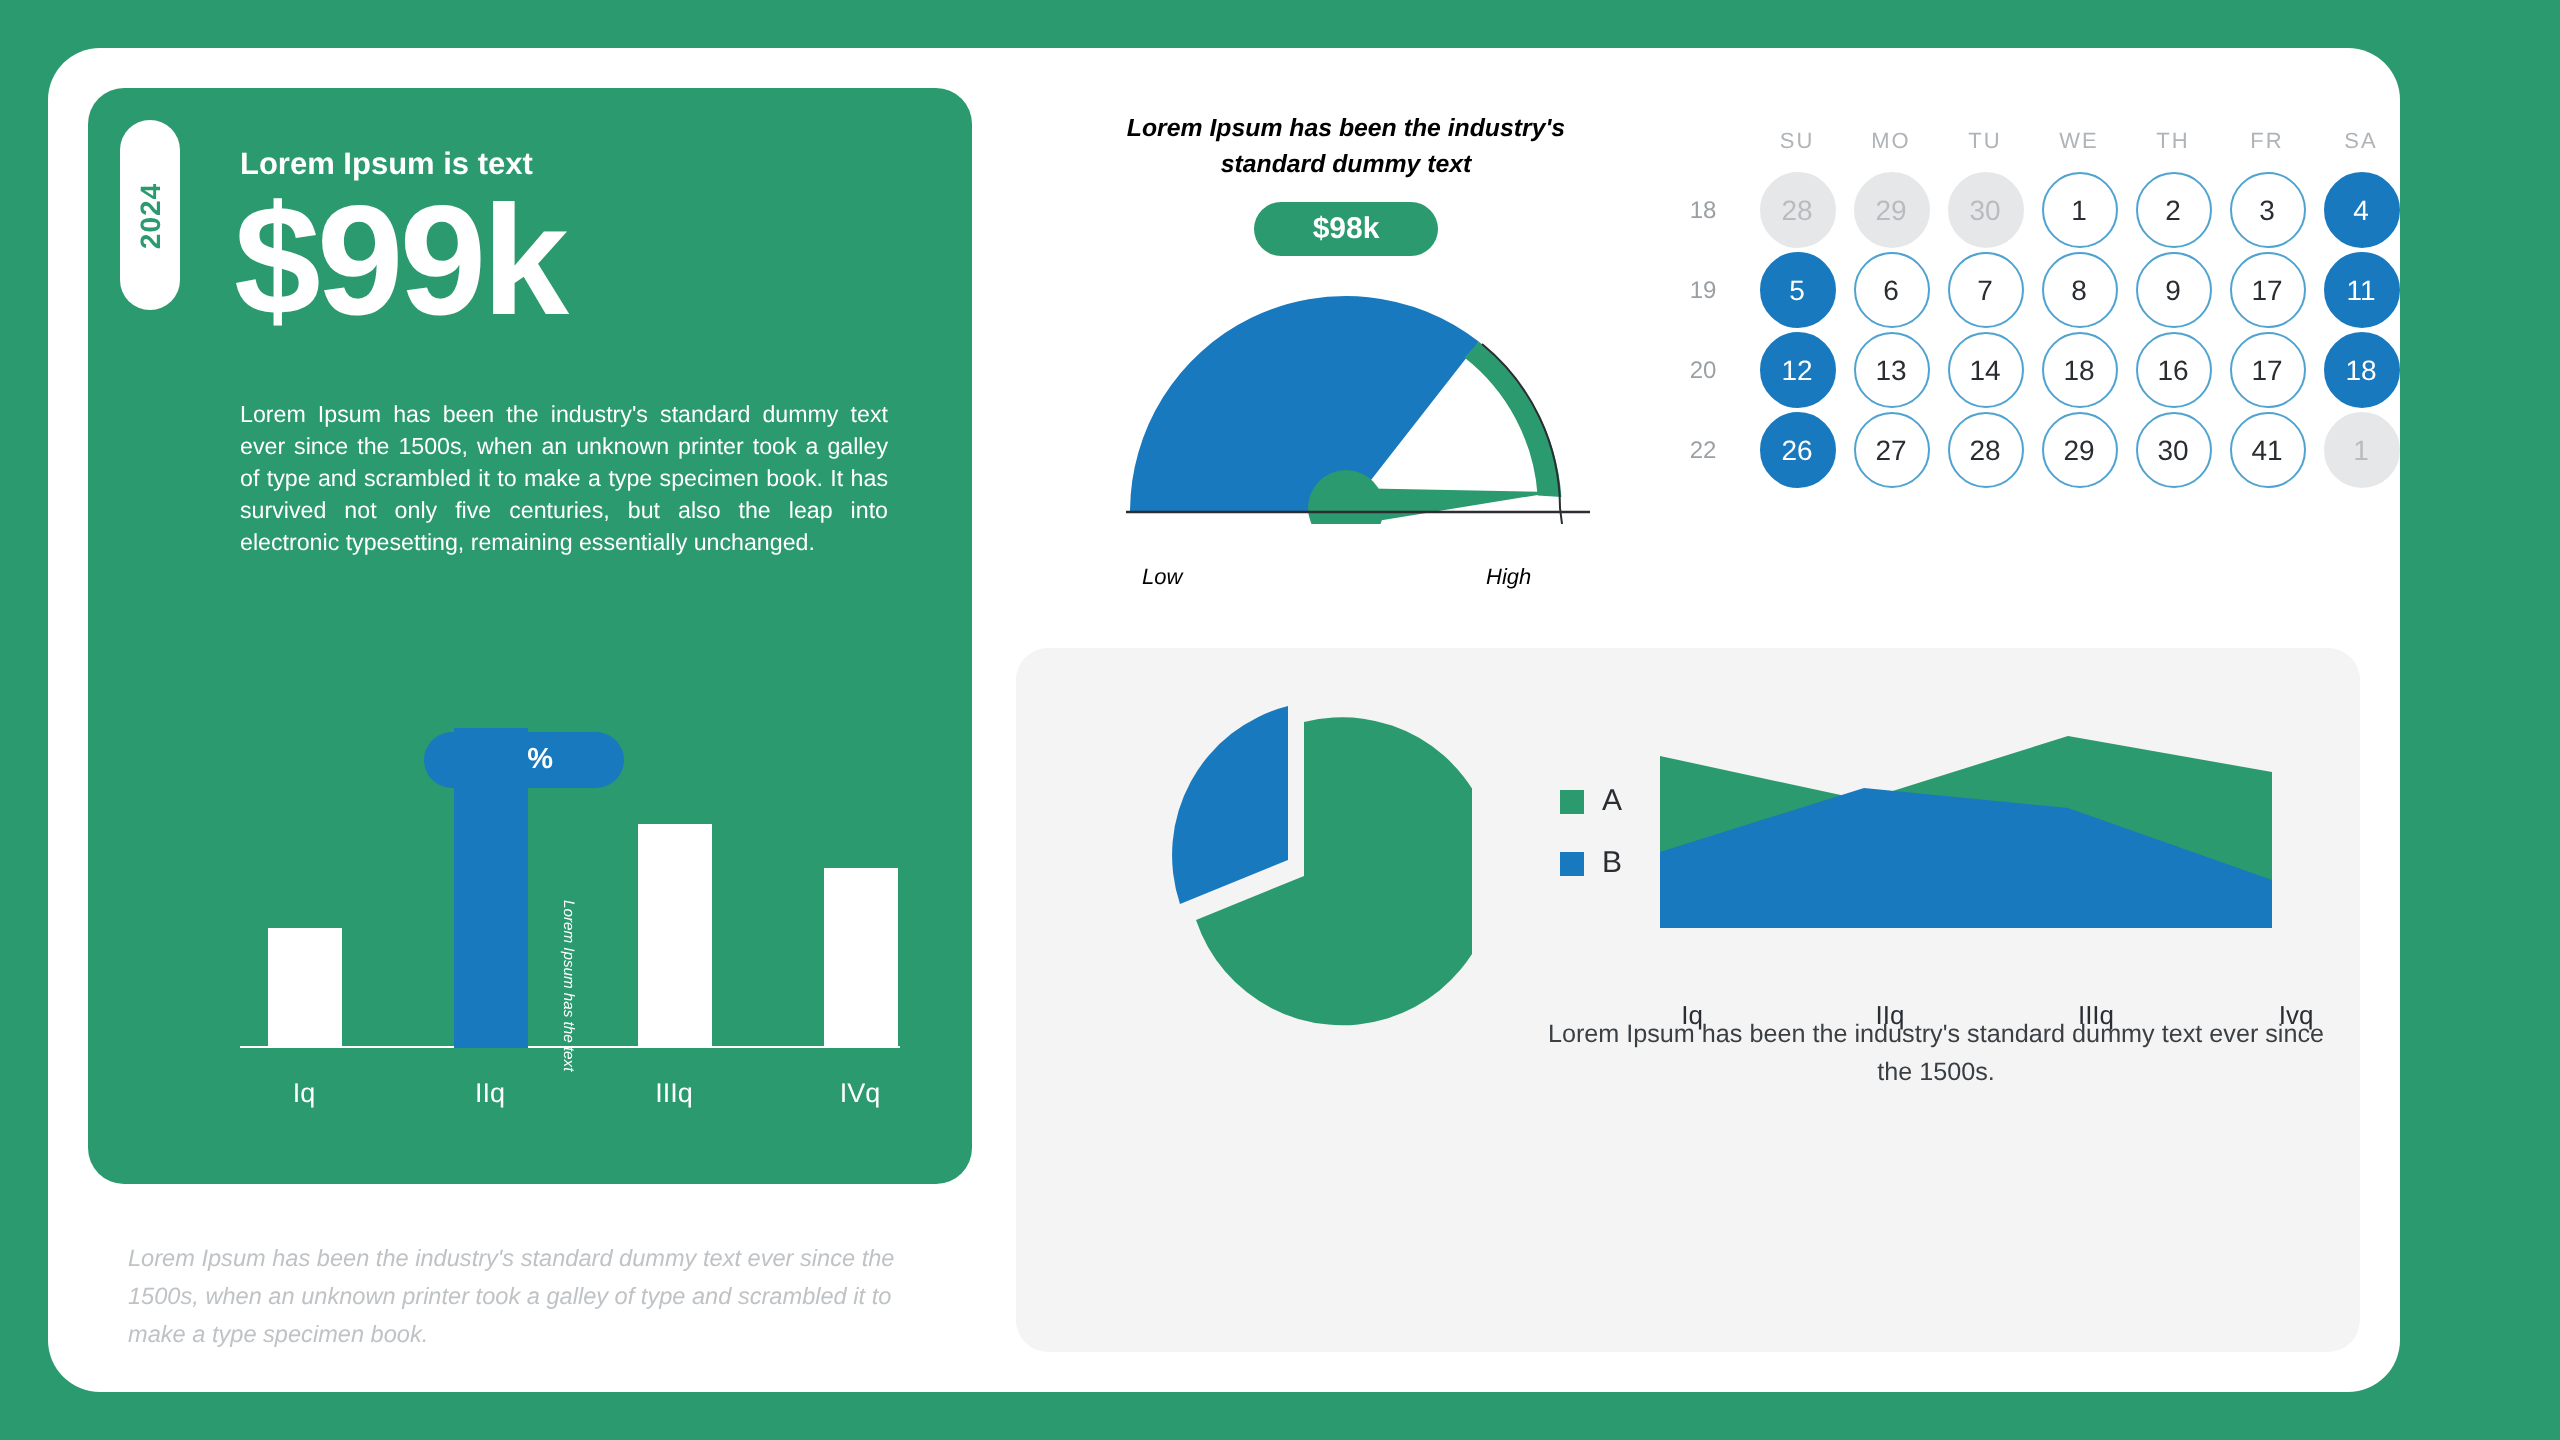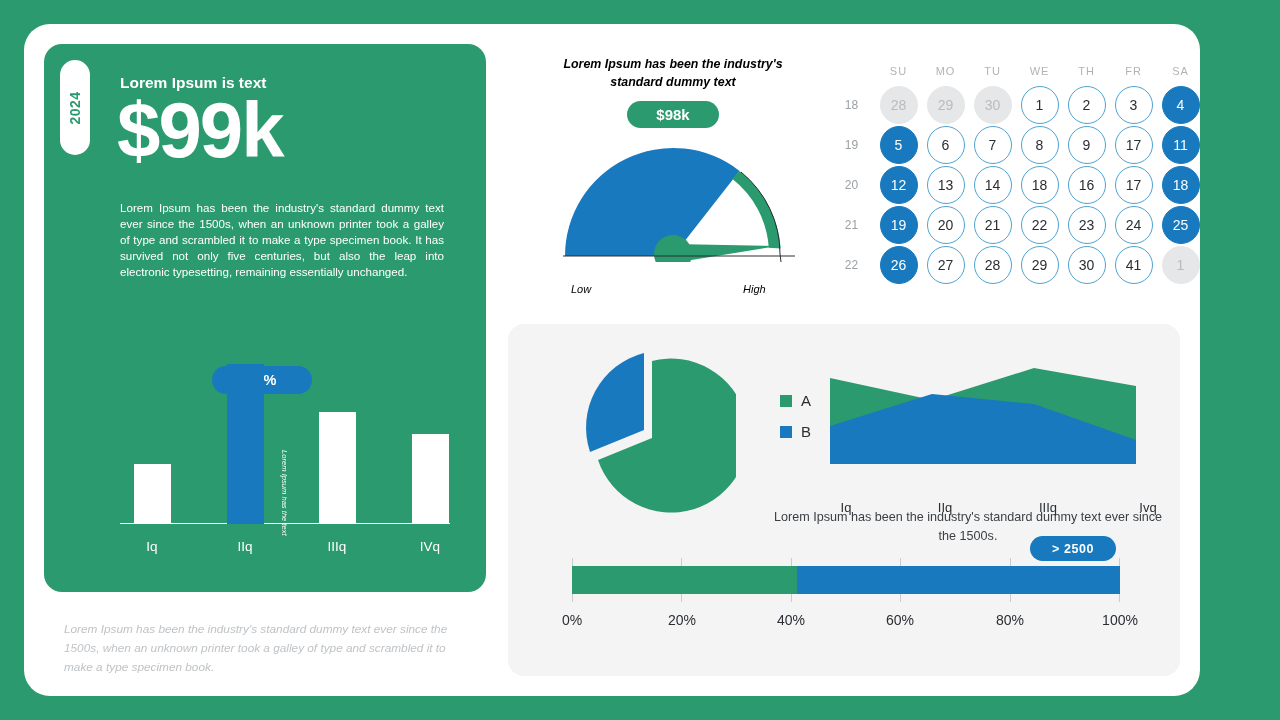--- a/index.html
+++ b/index.html
@@ -295,44 +295,20 @@
             <div class="day">16</div>
           </td>
           <td>
             <div class="day">17</div>
           </td>
           <td>
             <div class="day sel">18</div>
           </td>
         </tr>
         <tr>
-          <td class="wk">21</td>
-          <td>
-            <div class="day sel">19</div>
-          </td>
-          <td>
-            <div class="day">20</div>
-          </td>
-          <td>
-            <div class="day">21</div>
-          </td>
-          <td>
-            <div class="day">22</div>
-          </td>
-          <td>
-            <div class="day">23</div>
-          </td>
-          <td>
-            <div class="day">24</div>
-          </td>
-          <td>
-            <div class="day sel">25</div>
-          </td>
-        </tr>
-        <tr>
           <td class="wk">22</td>
           <td>
             <div class="day sel">26</div>
           </td>
           <td>
             <div class="day">27</div>
           </td>
           <td>
             <div class="day">28</div>
           </td>
@@ -383,42 +359,20 @@
       <polygon points="0,66 102,34 204,44 306,80 306,104 0,104" fill="#1879BF"></polygon>
     </svg>
     <div class="area-label" style="left:-14px;">Iq</div>
     <div class="area-label" style="left:85px;">IIq</div>
     <div class="area-label" style="left:188px;">IIIq</div>
     <div class="area-label" style="left:288px;">Ivq</div>
   </div>
 
   <div id="gp-caption">Lorem Ipsum has been the industry's standard dummy text ever since the 1500s.</div>
 
-  <div id="prog">
-    <div id="prog-badge">&gt; 2500</div>
-
-    <div class="prog-tick" style="left:0px;   top:-8px; height:44px;"></div>
-    <div class="prog-tick" style="left:109px; top:-8px; height:44px;"></div>
-    <div class="prog-tick" style="left:219px; top:-8px; height:44px;"></div>
-    <div class="prog-tick" style="left:328px; top:-8px; height:44px;"></div>
-    <div class="prog-tick" style="left:438px; top:-8px; height:44px;"></div>
-    <div class="prog-tick" style="left:547px; top:-8px; height:44px;"></div>
-
-    <div id="prog-track">
-      <div id="prog-green" style="width:225px;"></div>
-      <div id="prog-blue" style="width:323px;"></div>
-    </div>
-
-    <div class="prog-axis-label" style="left:-30px;">0%</div>
-    <div class="prog-axis-label" style="left:80px;">20%</div>
-    <div class="prog-axis-label" style="left:189px;">40%</div>
-    <div class="prog-axis-label" style="left:298px;">60%</div>
-    <div class="prog-axis-label" style="left:408px;">80%</div>
-    <div class="prog-axis-label" style="left:518px;">100%</div>
-  </div>
 </div>
 
 <div id="rail">
 
   
 
   
 
   
 

